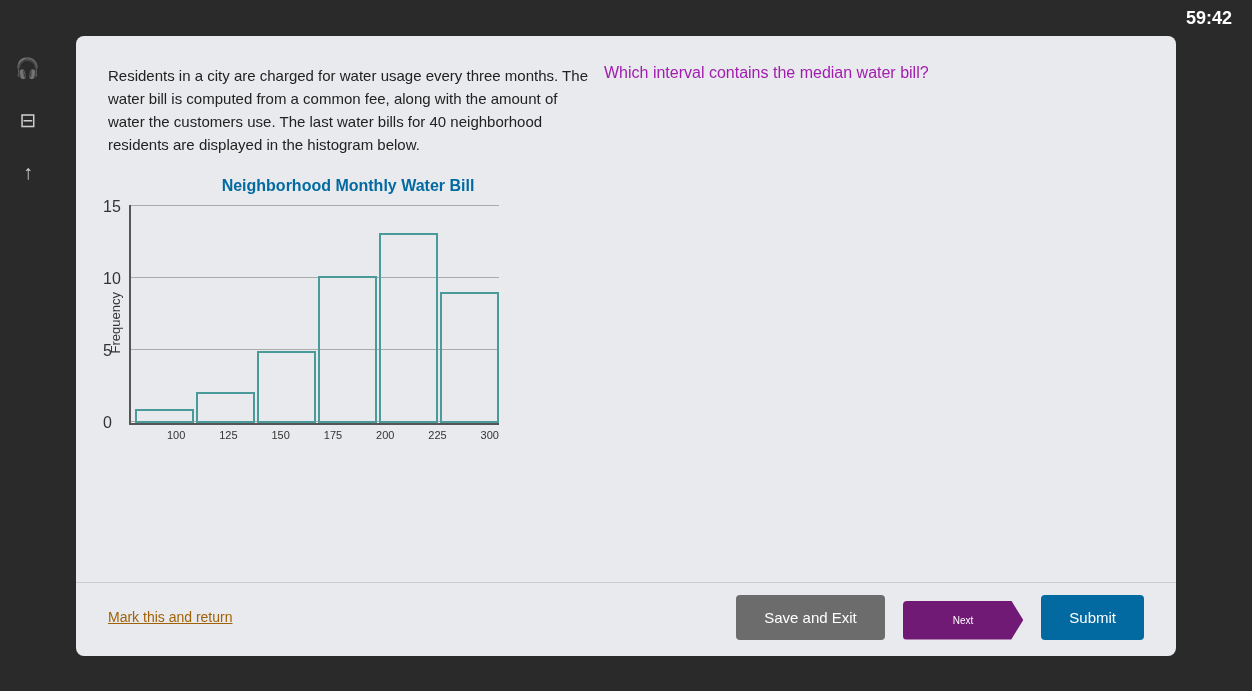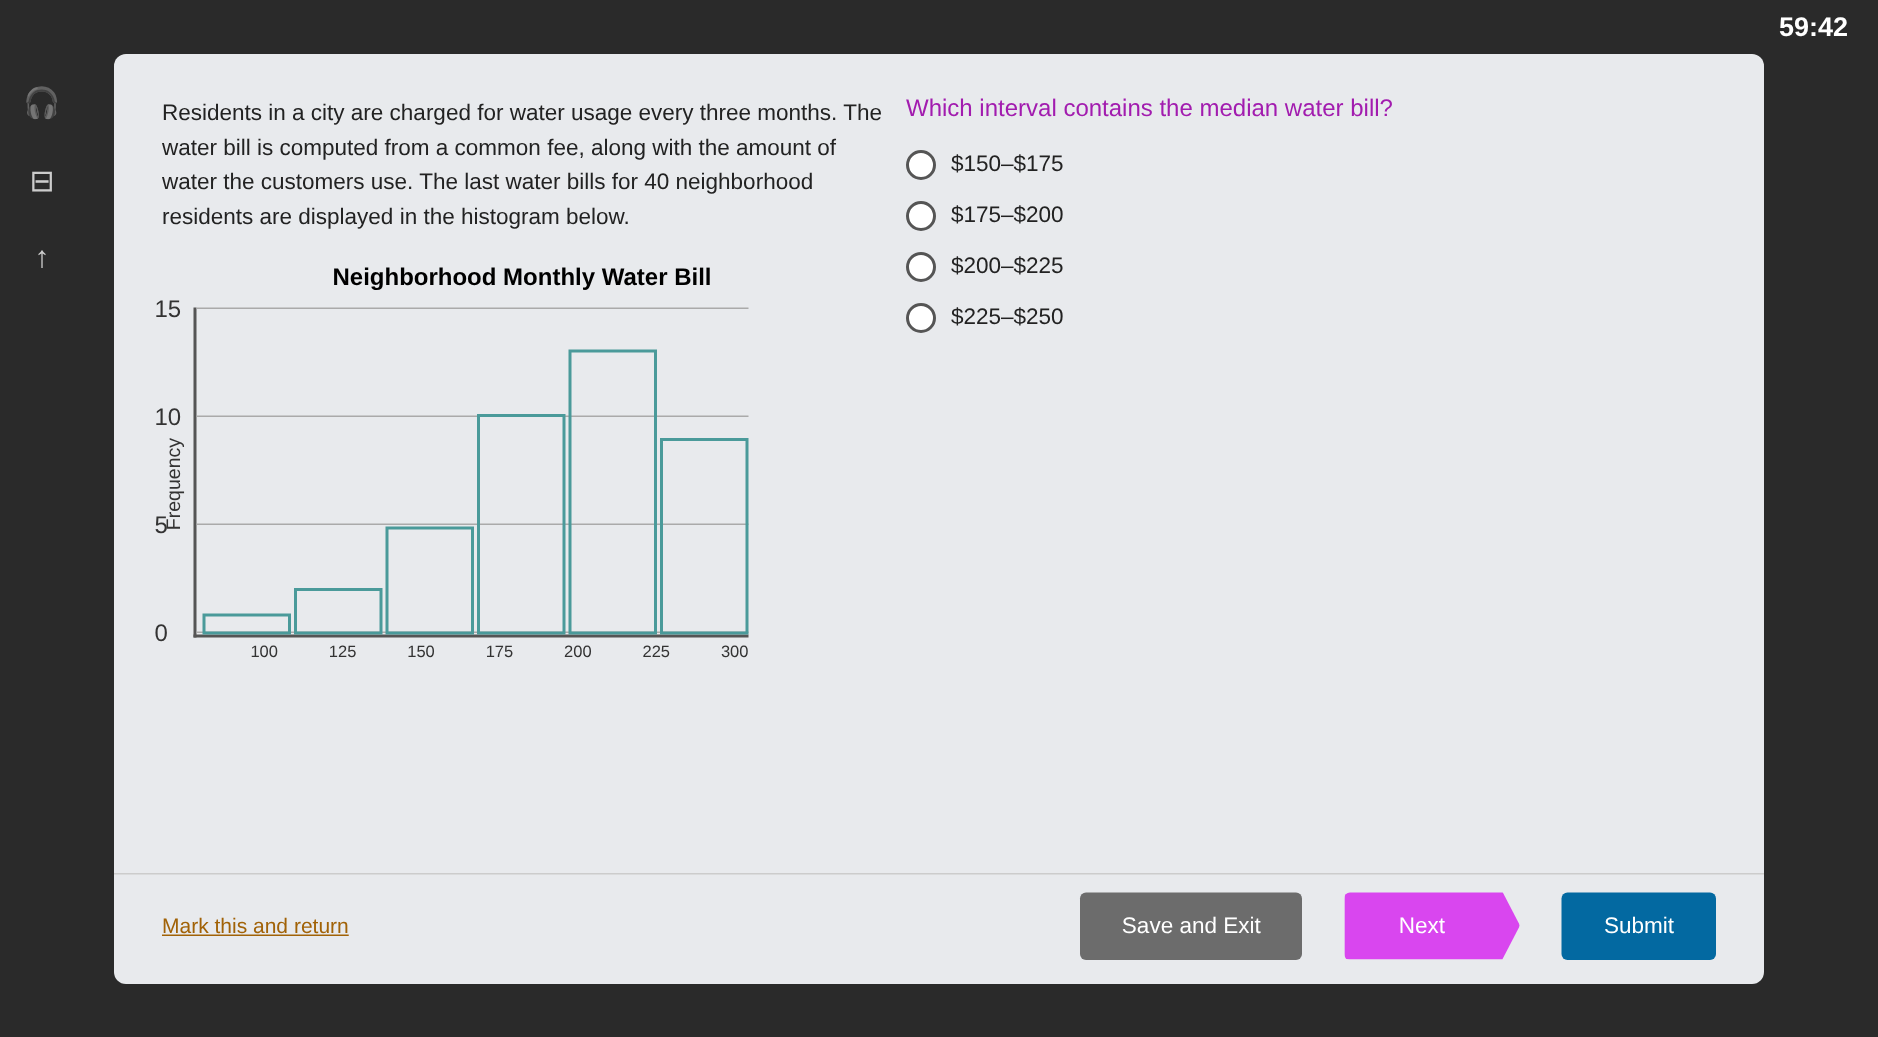--- a/index.html
+++ b/index.html
@@ -63,21 +63,21 @@
     }
     .question-text {
       font-size: 15px;
       color: #222;
       line-height: 1.55;
       margin-bottom: 20px;
     }
     .chart-title {
       font-size: 16px;
       font-weight: bold;
-      color: #000000;
+      color: #0369a1;
       text-align: center;
       margin-bottom: 10px;
     }
     .chart-area {
       display: flex;
       align-items: flex-end;
       gap: 0;
       position: relative;
     }
     .y-axis-label {
@@ -193,39 +193,39 @@
       border-top: 1px solid #ccc;
     }
     .mark-return-link {
       font-size: 14px;
       color: #a16207;
       text-decoration: underline;
       cursor: pointer;
     }
     .footer-buttons {
       display: flex;
-      gap: 28px;
+      gap: 18px;
       align-items: flex-end;
     }
     .btn-save-exit {
       background: #6c6c6c;
       color: #fff;
       border: none;
       padding: 14px 28px;
       font-size: 15px;
       cursor: pointer;
       border-radius: 4px;
       font-weight: 500;
     }
     .btn-next {
-      background: #d946ef;
+      background: #701a75;
       color: #fff;
       border: none;
-      padding: 14px 36px;
-      font-size: 15px;
+      padding: 14px 50px;
+      font-size: 10px;
       cursor: pointer;
       border-radius: 4px;
       font-weight: 500;
       position: relative;
       clip-path: polygon(0 0, 90% 0, 100% 50%, 90% 100%, 0 100%);
       padding-right: 50px;
     }
     .btn-submit {
       background: #0369a1;
       color: #fff;
@@ -291,38 +291,20 @@
             <span class="x-label">200</span>
             <span class="x-label">225</span>
             <span class="x-label">300</span>
           </div>
         </div>
       </div>
     </div>
 
     <div class="right-panel">
       <p class="question-prompt">Which interval contains the median water bill?</p>
-      <div class="radio-options">
-        <label class="radio-option">
-          <div class="radio-circle"></div>
-          <span class="radio-label">$150–$175</span>
-        </label>
-        <label class="radio-option">
-          <div class="radio-circle"></div>
-          <span class="radio-label">$175–$200</span>
-        </label>
-        <label class="radio-option">
-          <div class="radio-circle"></div>
-          <span class="radio-label">$200–$225</span>
-        </label>
-        <label class="radio-option">
-          <div class="radio-circle"></div>
-          <span class="radio-label">$225–$250</span>
-        </label>
-      </div>
     </div>
   </div>
 
   <div class="card-footer">
     <span class="mark-return-link">Mark this and return</span>
     <div class="footer-buttons">
       <button class="btn-save-exit">Save and Exit</button>
       <button class="btn-next">Next</button>
       <button class="btn-submit">Submit</button>
     </div>

